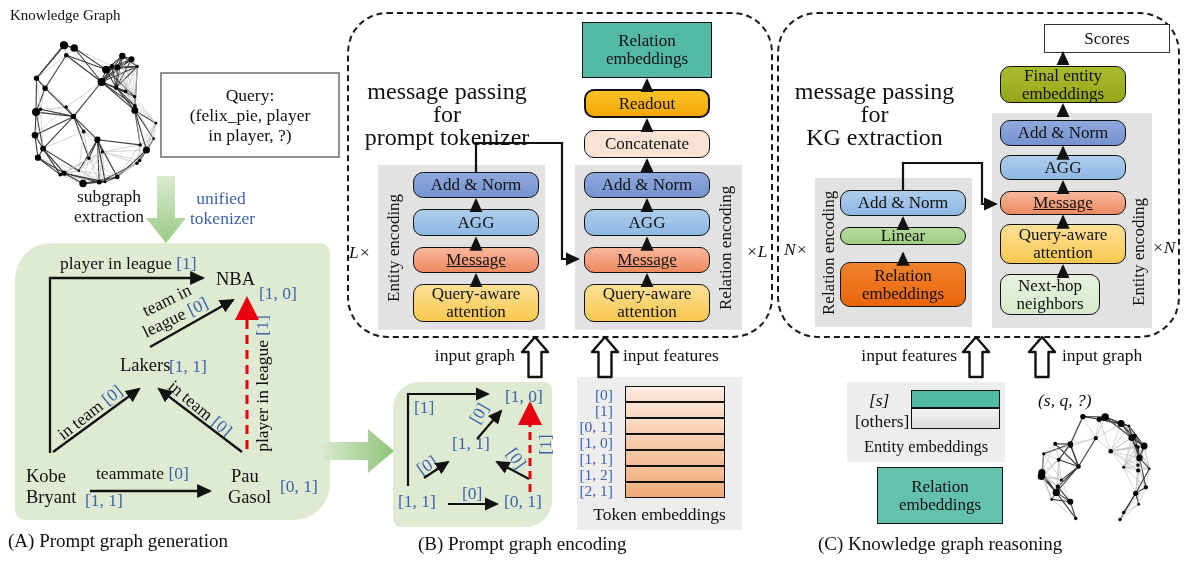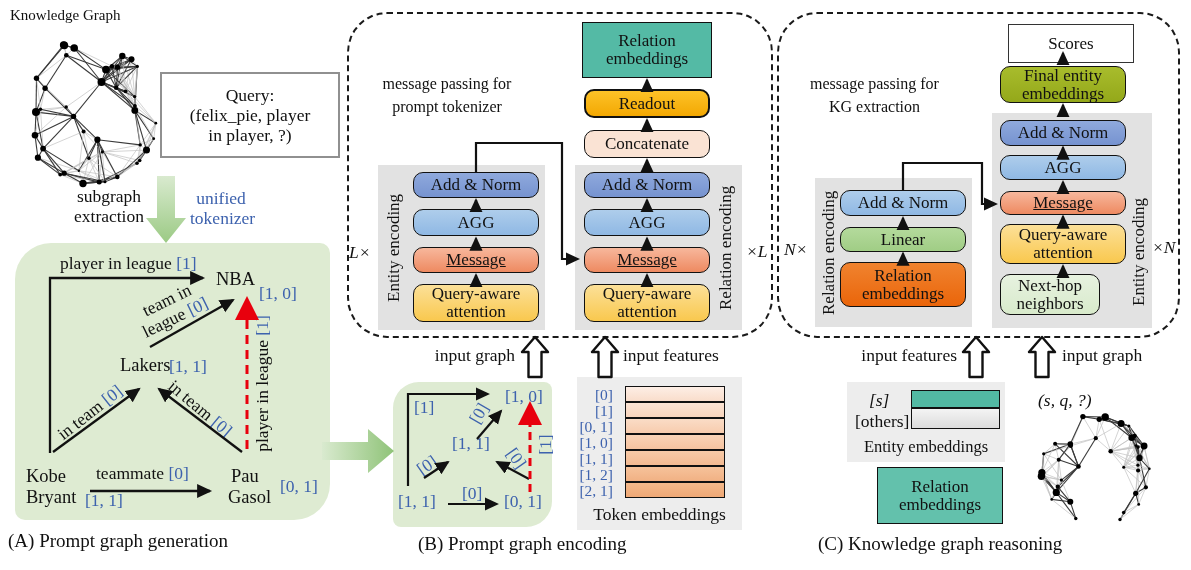--- a/index.html
+++ b/index.html
@@ -10,21 +10,21 @@
        display:flex;align-items:center;justify-content:center;text-align:center;box-sizing:border-box;}
   .sq{border-radius:0;}
   .dashedbox{border:2.6px dashed #1a1a1a;border-radius:40px;box-sizing:border-box;}
   .graycol{background:#e2e2e2;}
   .vtext{writing-mode:vertical-rl;transform:rotate(180deg);font-size:17px;
          display:flex;align-items:center;justify-content:center;}
   .blue{color:#3d62ae;}
   .lab175{font-size:17.5px;line-height:20px;}
   .nodename{font-size:18.5px;line-height:20px;}
   .caption{font-size:19px;}
-  .title{font-size:16px;line-height:23px;text-align:center;}
+  .title{font-size:24px;line-height:23px;text-align:center;margin-top:8px;}
   .loop{font-size:17.5px;font-style:italic;}
   .elabel{font-size:17.5px;white-space:nowrap;}
   .rot{transform-origin:center center;}
   .tlabel{left:557px;width:56px;text-align:right;font-size:15.5px;line-height:16px;}
   .tbar{left:625px;width:100px;height:15.5px;border:1.5px solid #111;box-sizing:border-box;}
   svg{display:block;}
   #overlay{position:absolute;left:0;top:0;pointer-events:none;}
   
   .c-teal{background:#54baa5;}
   .c-tealL{background:#63c1ac;}
@@ -398,33 +398,33 @@
     <div>message passing for</div>
     <div>KG extraction</div>
   </div>
 
   <div class="abs loop" style="left:784px;top:239px;">N×</div>
   <div class="abs loop" style="left:1152px;top:237px;">×N</div>
 
   <div class="abs graycol" style="left:815px;top:178px;width:157px;height:149px;"></div>
   <div class="abs vtext" style="left:816px;top:182px;width:26px;height:141px;">Relation encoding</div>
   <div class="abs box c-blight" style="left:840px;top:190px;width:126px;height:26px;">Add &amp; Norm</div>
-  <div class="abs box c-green" style="left:840px;top:227px;width:126px;height:25px;">Linear</div>
+  <div class="abs box c-green" style="left:840px;top:227px;width:126px;height:18px;">Linear</div>
   <div class="abs box c-orange" style="left:840px;top:262px;width:126px;height:45px;">Relation embeddings</div>
 
   <div class="abs graycol" style="left:992px;top:113px;width:160px;height:215px;"></div>
   <div class="abs vtext" style="left:1126px;top:182px;width:26px;height:140px;">Entity encoding</div>
   <div class="abs box c-bdark" style="left:1000px;top:120px;width:126px;height:26px;">Add &amp; Norm</div>
   <div class="abs box c-blight" style="left:1000px;top:155px;width:126px;height:25px;">AGG</div>
   <div class="abs box c-salmon" style="left:1000px;top:191px;width:126px;height:24px;">Message</div>
   <div class="abs box c-yellow" style="left:1000px;top:224px;width:126px;height:40px;">Query-aware attention</div>
   <div class="abs box c-greenpale" style="left:1000px;top:274px;width:100px;height:41px;">Next-hop neighbors</div>
 
   <div class="abs box c-olive" style="left:1000px;top:66px;width:126px;height:37px;">Final entity embeddings</div>
-  <div class="abs box c-white" style="left:1008px;top:24px;width:126px;height:39px;">Scores</div>
+  <div class="abs box c-white" style="left:1044px;top:24px;width:126px;height:29px;">Scores</div>
 
   <div class="abs elabel" style="left:842px;top:345px;width:115px;text-align:right;">input features</div>
   <div class="abs elabel" style="left:1062px;top:345px;">input graph</div>
 
   <div class="abs" style="left:847px;top:382px;width:158px;height:80px;background:#ededed;"></div>
   <div class="abs elabel" style="left:869px;top:390px;font-style:italic;">[s]</div>
   <div class="abs" style="left:911px;top:390px;width:89px;height:18px;border:1.6px solid #111;background:#52b9a3;box-sizing:border-box;"></div>
   <div class="abs elabel" style="left:855px;top:411px;">[others]</div>
   <div class="abs" style="left:911px;top:408px;width:89px;height:21px;border:1.6px solid #111;background:linear-gradient(#f4f4f4,#dcdcdc);box-sizing:border-box;"></div>
   <div class="abs" style="left:847px;top:437px;width:158px;text-align:center;font-size:16.5px;">Entity embeddings</div>

